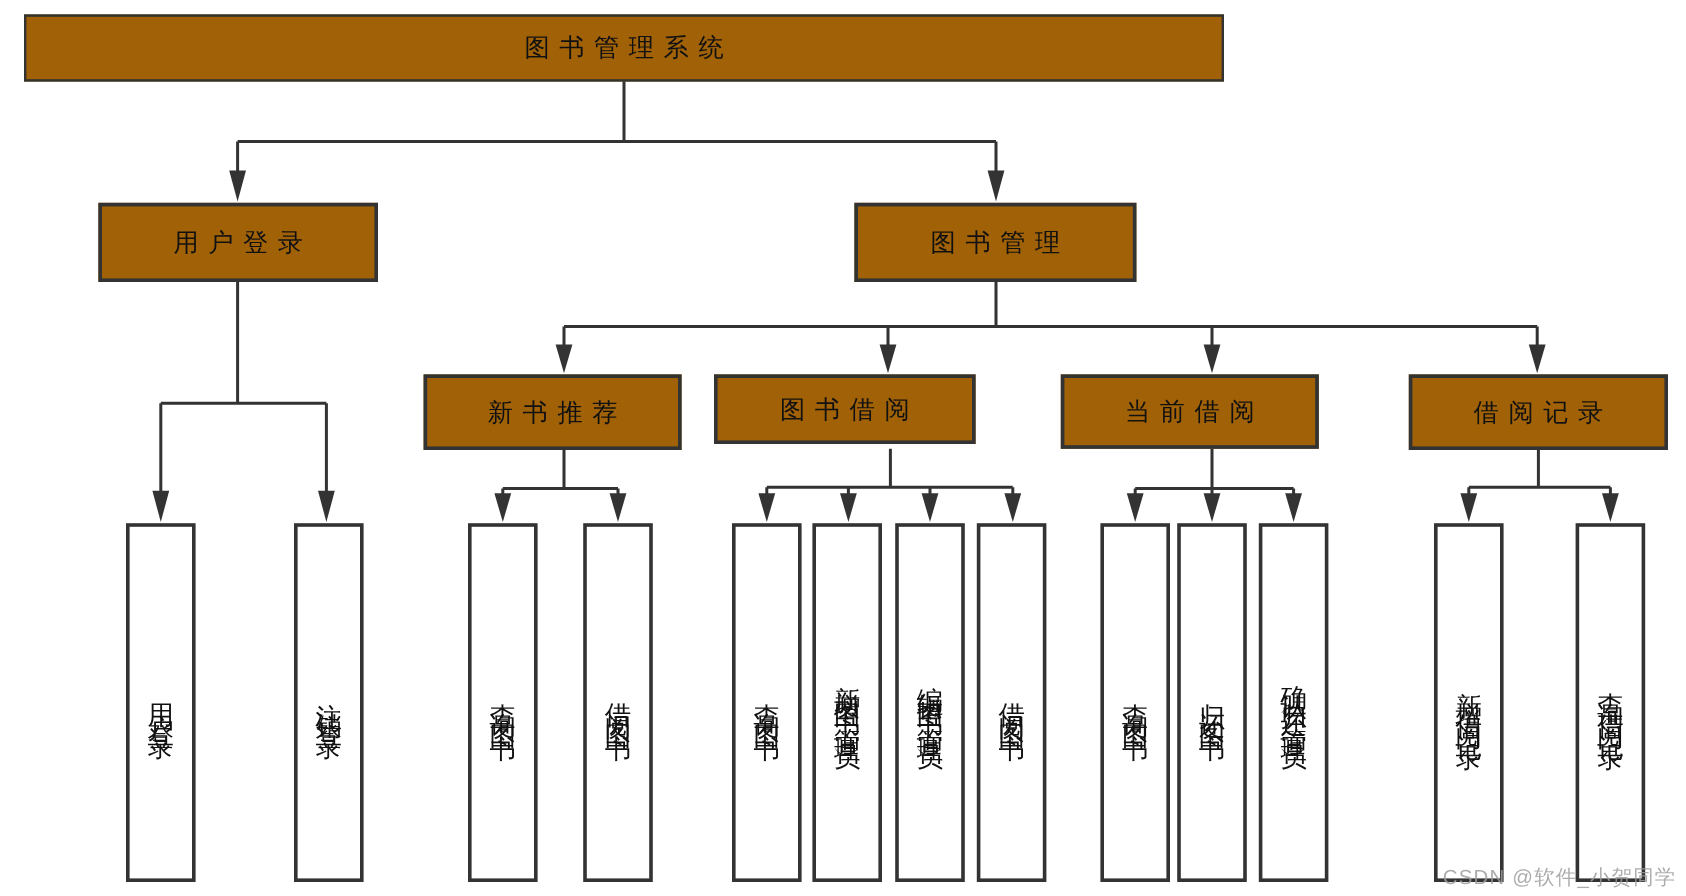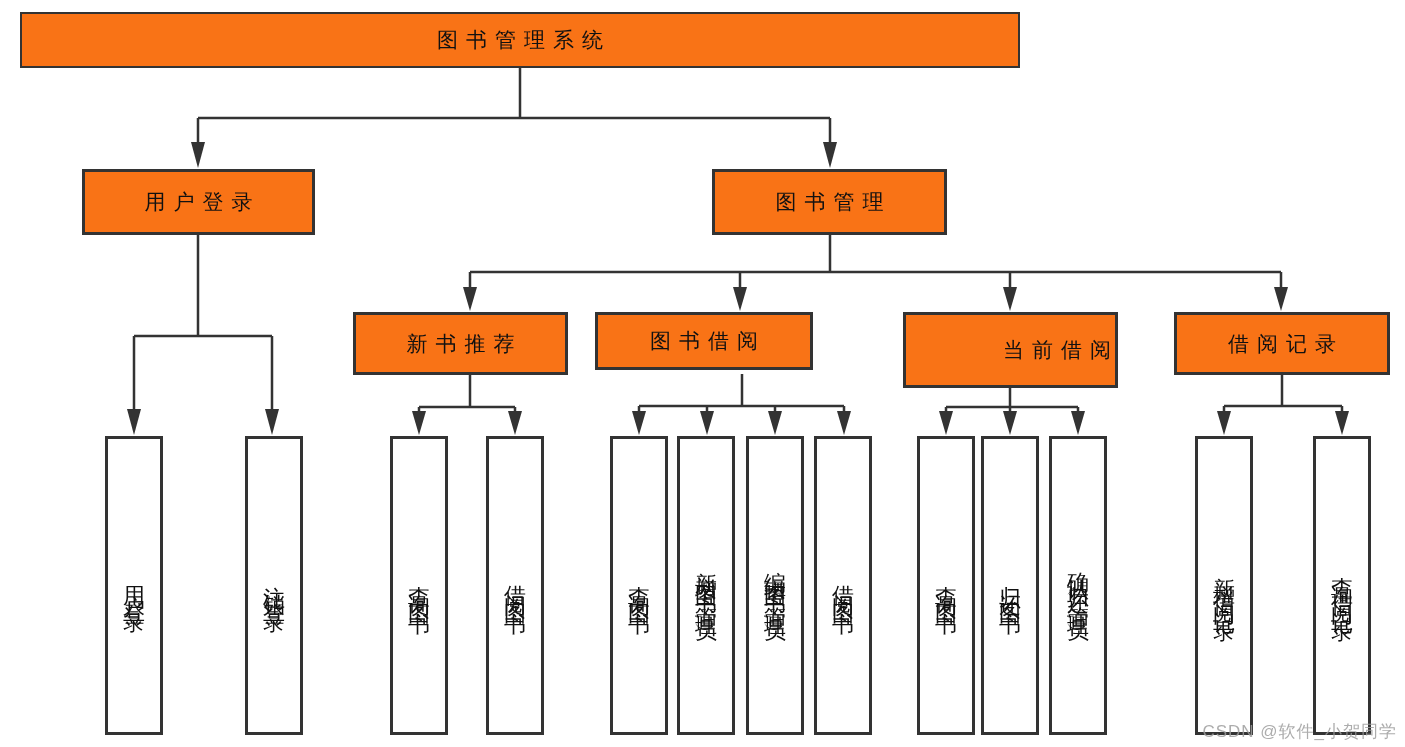--- a/index.html
+++ b/index.html
@@ -6,21 +6,21 @@
   .canvas{
     position:relative;
     width:1405px;height:747px;
     background:#ffffff;
     font-family:"Liberation Sans", sans-serif;
     overflow:hidden;
   }
   .connector-svg{position:absolute;left:0;top:0;z-index:1;}
   .node{
     position:absolute;z-index:2;box-sizing:border-box;
-    background:#f97316;border:3px solid #333333;
+    background:#a16207;border:3px solid #333333;
     display:flex;align-items:center;justify-content:center;
     color:#111111;font-size:21px;letter-spacing:8px;
     white-space:nowrap;
   }
   .node .lbl{display:block;transform:translateX(4px);} 
   .root{border-width:2px;font-size:21px;}
   .leaf{
     position:absolute;z-index:2;box-sizing:border-box;
     background:#ffffff;border:3px solid #333333;
     writing-mode:vertical-rl;text-orientation:mixed;
@@ -89,21 +89,21 @@
   <div class="node" style="left:712px;top:169px;width:235px;height:66px;text-align:center;">
     <span class="lbl">图书管理</span>
   </div>
 
   <div class="node" style="left:353px;top:312px;width:215px;height:63px;">
     <span class="lbl">新书推荐</span>
   </div>
   <div class="node" style="left:595px;top:312px;width:218px;height:58px;">
     <span class="lbl">图书借阅</span>
   </div>
-  <div class="node" style="left:903px;top:312px;width:215px;height:76px;justify-content:flex-end;">
+  <div class="node" style="left:884px;top:312px;width:215px;height:62px;">
     <span class="lbl">当前借阅</span>
   </div>
   <div class="node" style="left:1174px;top:312px;width:216px;height:63px;">
     <span class="lbl">借阅记录</span>
   </div>
 
   <div class="leaf" style="left:105px;">用户登录</div>
   <div class="leaf" style="left:245px;">注销登录</div>
 
   <div class="leaf" style="left:390px;">查询图书</div>

